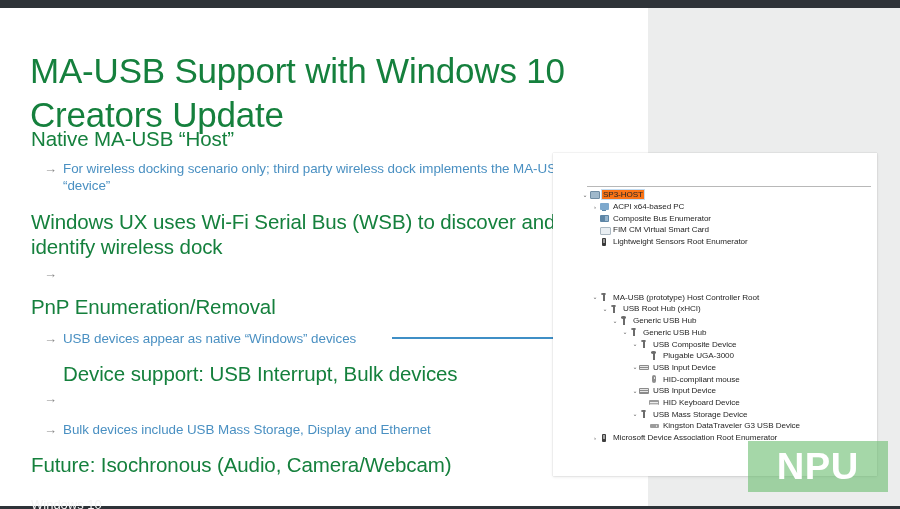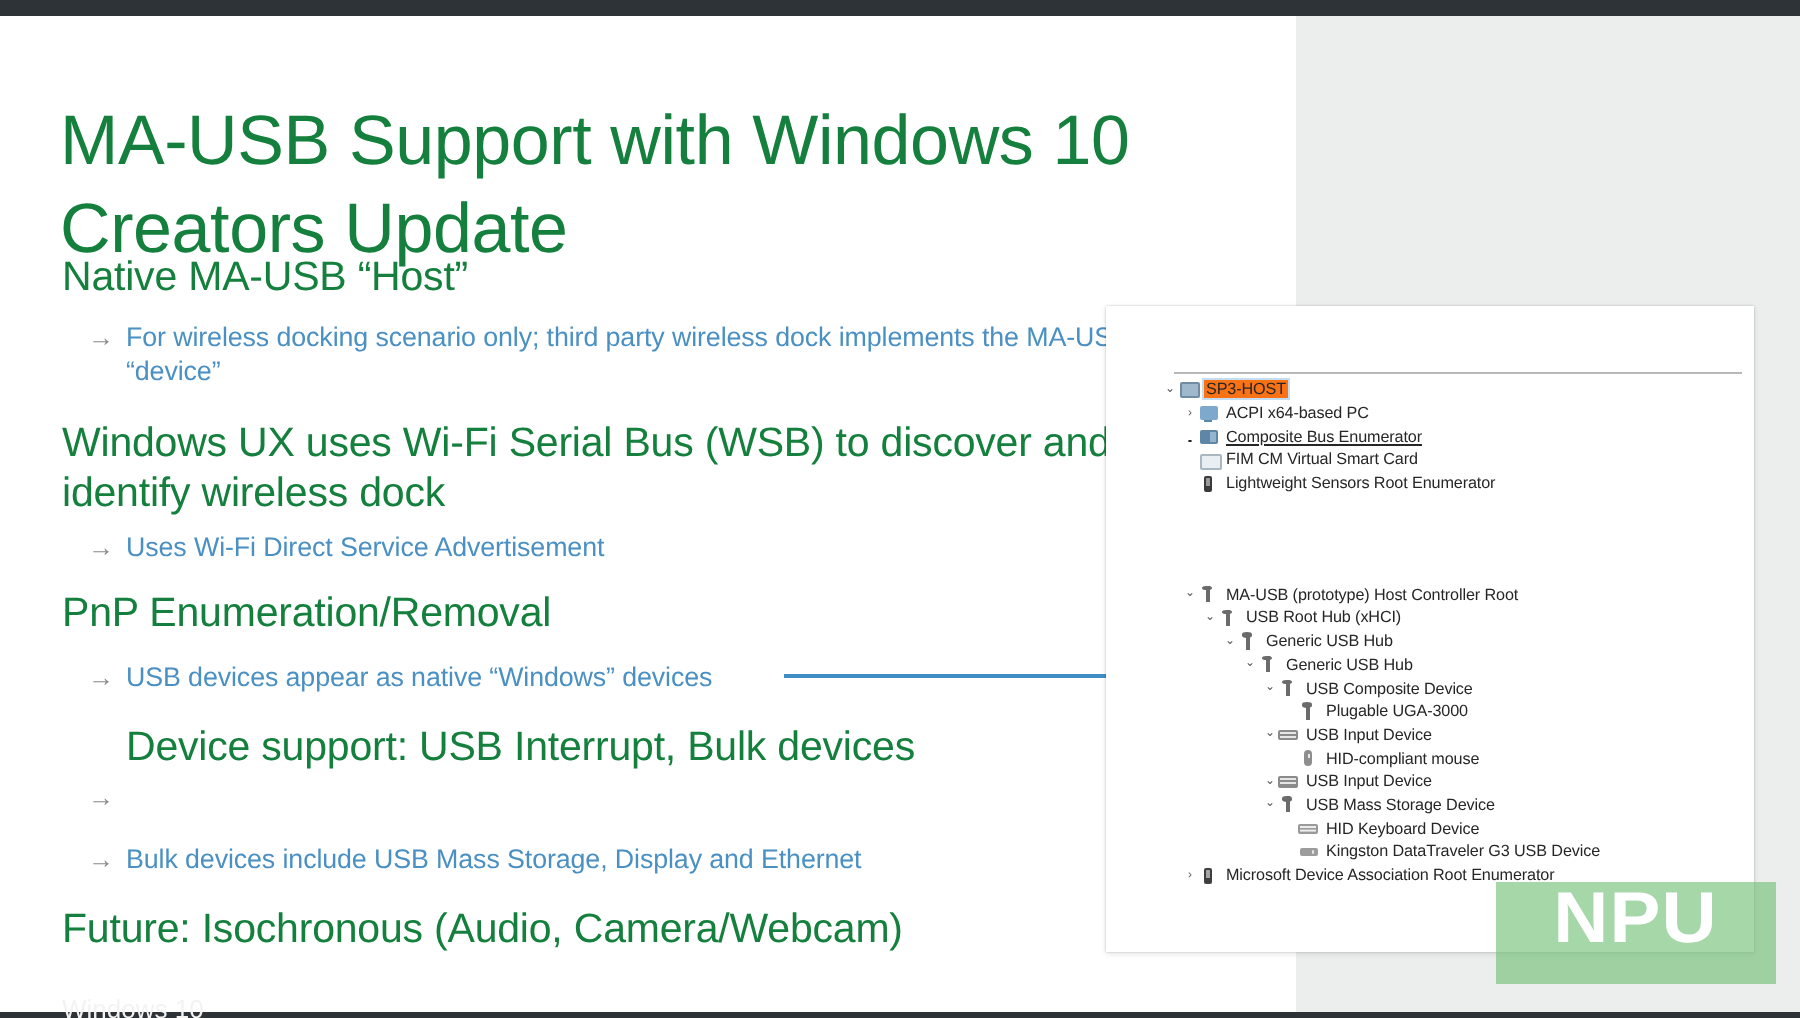--- a/index.html
+++ b/index.html
@@ -308,21 +308,21 @@
     width: 2.4px; height: 4.4px;
     background: #a5a5a5;
   }
   
   .npu {
     position: absolute;
     left: 748px; top: 441px;
     width: 140px; height: 51px;
     background: rgba(109, 190, 114, 0.62);
     display: flex;
-    align-items: flex-start;
+    align-items: center;
     justify-content: center;
   }
   .npu-text {
     font-family: "Liberation Sans", sans-serif;
     font-size: 36px;
     font-weight: 700;
     color: #ffffff;
     letter-spacing: 0.5px;
     line-height: 1;
     transform: scaleX(1.06);
@@ -343,21 +343,20 @@
 
   <div class="bullet b1">
     <span class="arrow">→</span>
     <span>For wireless docking scenario only; third party wireless dock implements the MA-USB “device”</span>
   </div>
 
   <div class="heading h2">Windows UX uses Wi-Fi Serial Bus (WSB) to discover and identify wireless dock</div>
 
   <div class="bullet b2">
     <span class="arrow">→</span>
-    <span>Uses Wi-Fi Direct Service Advertisement</span>
   </div>
 
   <div class="heading h3">PnP Enumeration/Removal</div>
 
   <div class="bullet b3">
     <span class="arrow">→</span>
     <span>USB devices appear as native “Windows” devices</span>
   </div>
 
   <div class="heading h4">Device support: USB Interrupt, Bulk devices</div>
@@ -384,21 +383,21 @@
         <div class="row sel" style="padding-left: 28px;">
           <span class="chev">⌄</span>
           <span class="ico ico-pc"></span>
           <span class="lbl">SP3-HOST</span>
         </div>
         <div class="row" style="padding-left: 38px;">
           <span class="chev">›</span>
           <span class="ico ico-monitor"></span>
           <span class="lbl">ACPI x64-based PC</span>
         </div>
-        <div class="row" style="padding-left: 38px; text-decoration: underline;">
+        <div class="row" style="padding-left: 38px;">
           <span class="chev empty">&nbsp;</span>
           <span class="ico ico-bus"></span>
           <span class="lbl">Composite Bus Enumerator</span>
         </div>
         <div class="row" style="padding-left: 38px;">
           <span class="chev empty">&nbsp;</span>
           <span class="ico ico-card"></span>
           <span class="lbl">FIM CM Virtual Smart Card</span>
         </div>
         <div class="row" style="padding-left: 38px;">
@@ -444,29 +443,29 @@
         <div class="row" style="padding-left: 88px;">
           <span class="chev empty">&nbsp;</span>
           <span class="ico ico-mouse"></span>
           <span class="lbl">HID-compliant mouse</span>
         </div>
         <div class="row" style="padding-left: 78px;">
           <span class="chev">⌄</span>
           <span class="ico ico-hid"></span>
           <span class="lbl">USB Input Device</span>
         </div>
-        <div class="row" style="padding-left: 78px;">
-          <span class="chev">⌄</span>
-          <span class="ico ico-usb"></span>
-          <span class="lbl">USB Mass Storage Device</span>
-        </div>
         <div class="row" style="padding-left: 88px;">
           <span class="chev empty">&nbsp;</span>
           <span class="ico ico-kbd"></span>
           <span class="lbl">HID Keyboard Device</span>
+        </div>
+        <div class="row" style="padding-left: 78px;">
+          <span class="chev">⌄</span>
+          <span class="ico ico-usb"></span>
+          <span class="lbl">USB Mass Storage Device</span>
         </div>
         <div class="row" style="padding-left: 88px;">
           <span class="chev empty">&nbsp;</span>
           <span class="ico ico-drive"></span>
           <span class="lbl">Kingston DataTraveler G3 USB Device</span>
         </div>
         <div class="row" style="padding-left: 38px;">
           <span class="chev">›</span>
           <span class="ico ico-enum"></span>
           <span class="lbl">Microsoft Device Association Root Enumerator</span>

